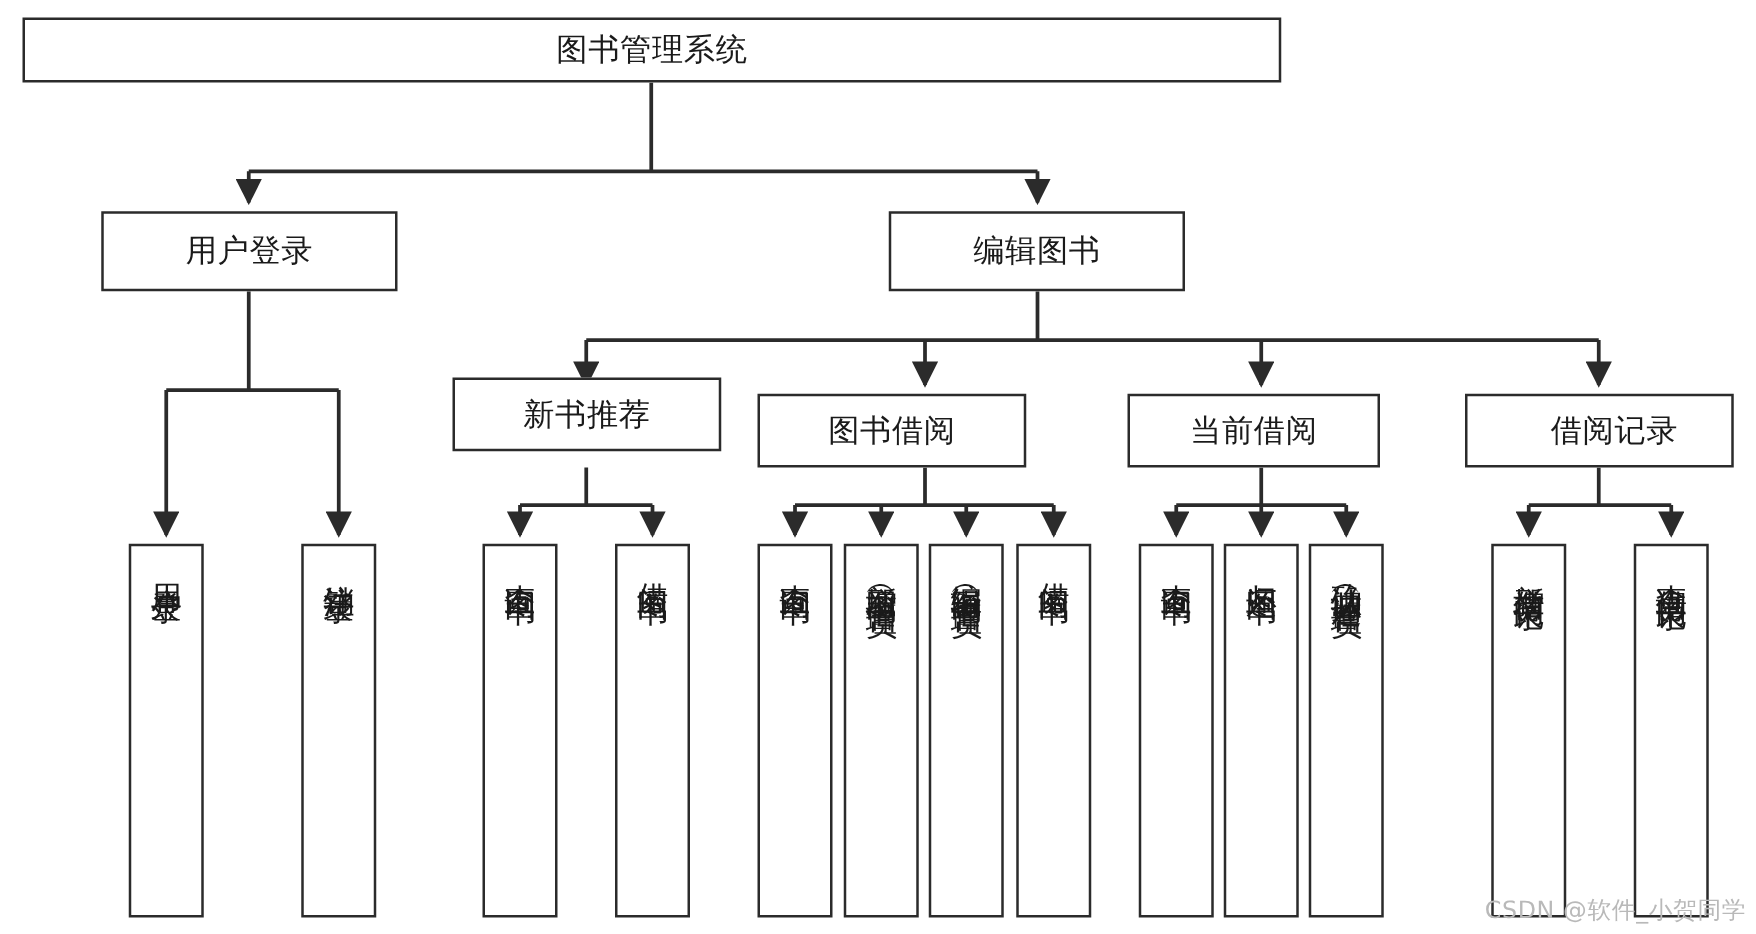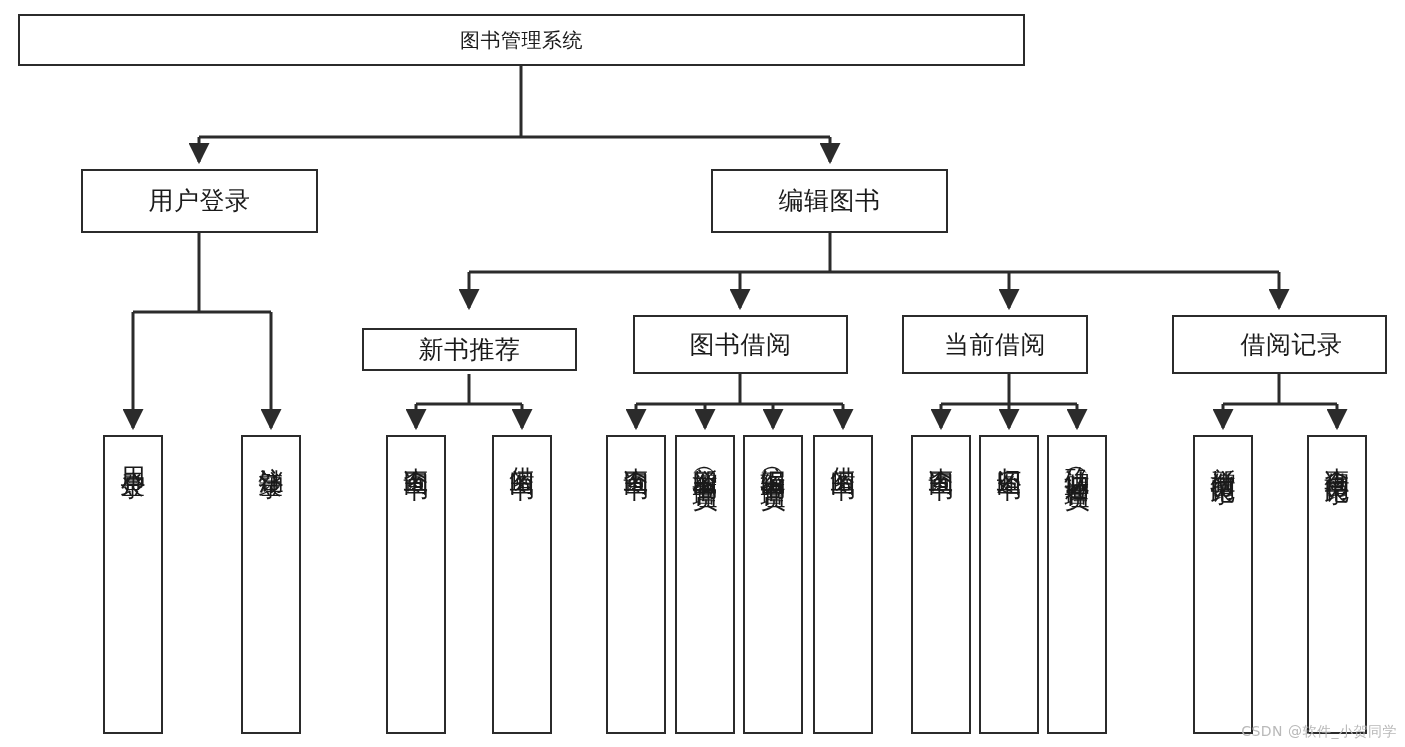--- a/index.html
+++ b/index.html
@@ -41,40 +41,40 @@
     color: #1a1a1a;
     line-height: 1.12;
     text-align: center;
     letter-spacing: 0.5px;
   }
   .node.horiz .node-label {
     writing-mode: horizontal-tb;
     font-size: 25px;
   }
   .node.root .node-label {
-    font-size: 20px;
+    font-size: 25px;
   }
   .node.vert {
     align-items: flex-start;
     justify-content: center;
     padding-top: 10px;
   }
   .node.vert .node-label {
     writing-mode: vertical-rl;
     text-orientation: upright;
     font-size: 25px;
     letter-spacing: 3px;
     line-height: 1;
     white-space: nowrap;
   }
   .watermark {
     position: absolute;
     right: 8px;
     bottom: 6px;
-    font-size: 14px;
+    font-size: 19px;
     color: #b9b9b9;
     letter-spacing: 0.5px;
     z-index: 3;
     white-space: nowrap;
   }
 </style>
 </head>
 <body>
 
 <div id="diagram-root">
@@ -133,27 +133,27 @@
     <span class="node-label">图书管理系统</span>
   </div>
 
   <div class="node horiz" style="left:81px; top:169px; width:237px; height:64px;">
     <span class="node-label">用户登录</span>
   </div>
   <div class="node horiz" style="left:711px; top:169px; width:237px; height:64px;">
     <span class="node-label">编辑图书</span>
   </div>
 
-  <div class="node horiz" style="left:362px; top:328px; width:215px; height:43px;">
+  <div class="node horiz" style="left:362px; top:302px; width:215px; height:59px;">
     <span class="node-label">新书推荐</span>
   </div>
-  <div class="node horiz" style="left:633px; top:315px; width:215px; height:59px;">
+  <div class="node horiz" style="left:606px; top:315px; width:215px; height:59px;">
     <span class="node-label">图书借阅</span>
   </div>
-  <div class="node horiz" style="left:902px; top:315px; width:186px; height:59px;">
+  <div class="node horiz" style="left:902px; top:315px; width:202px; height:59px;">
     <span class="node-label">当前借阅</span>
   </div>
   <div class="node horiz" style="left:1172px; top:315px; width:215px; height:59px;padding-left:24px;">
     <span class="node-label">借阅记录</span>
   </div>
 
   <div class="node vert" style="left:103px; top:435px; width:60px; height:299px;">
     <span class="node-label">用户登录</span>
   </div>
   <div class="node vert" style="left:241px; top:435px; width:60px; height:299px;">

